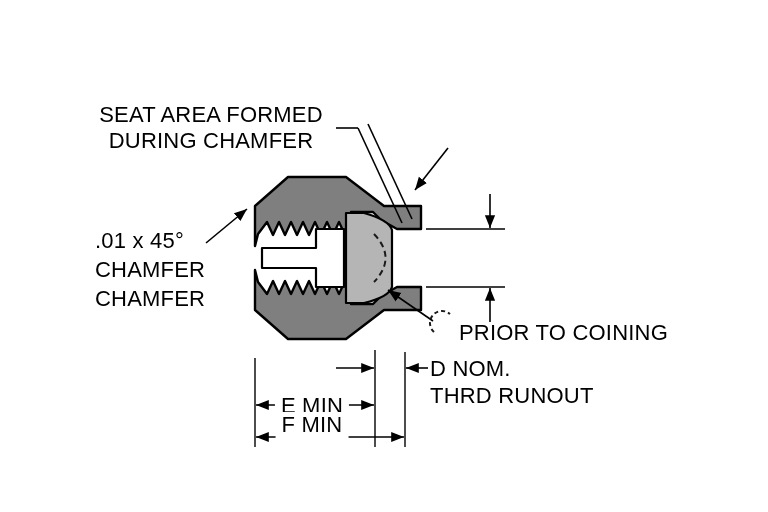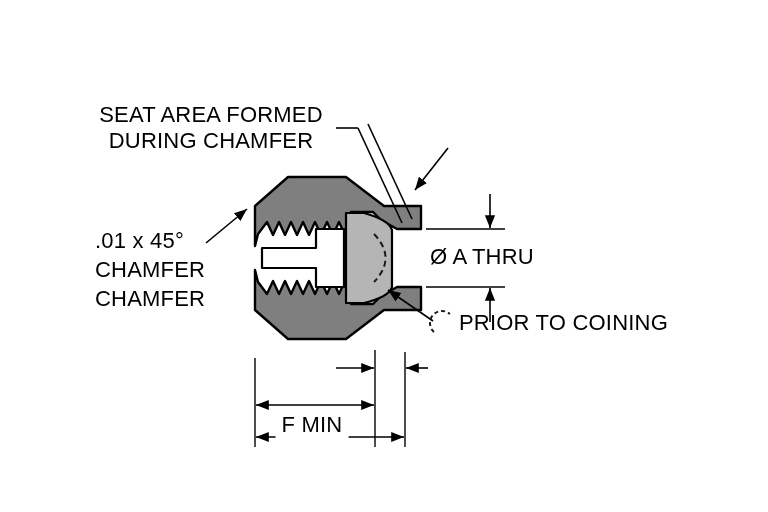--- a/index.html
+++ b/index.html
@@ -76,21 +76,25 @@
     <div>SEAT AREA FORMED</div>
     <div>DURING CHAMFER</div>
   </div>
 
   <div class="lbl" style="left:95px;top:226px;line-height:29px">
     <div>.01 x 45°</div>
     <div>CHAMFER</div>
     <div>CHAMFER</div>
   </div>
 
-  <div class="lbl" style="left:430px;top:244px">Ø A THRU</div>
 
-  <div class="lbl" style="left:459px;top:310px">PRIOR TO COINING</div>
+  <div class="lbl" style="left:459px;top:320px">PRIOR TO COINING</div>
 
+  <div class="lbl" style="left:430px;top:355px;line-height:27px">
+    <div>D NOM.</div>
+    <div>THRD RUNOUT</div>
+  </div>
 
+  <div class="lbl dim-bg" style="left:312px;top:393px">E MIN</div>
 
   <div class="lbl dim-bg" style="left:312px;top:412px">F MIN</div>
 
 </div>
 
 </body></html>

